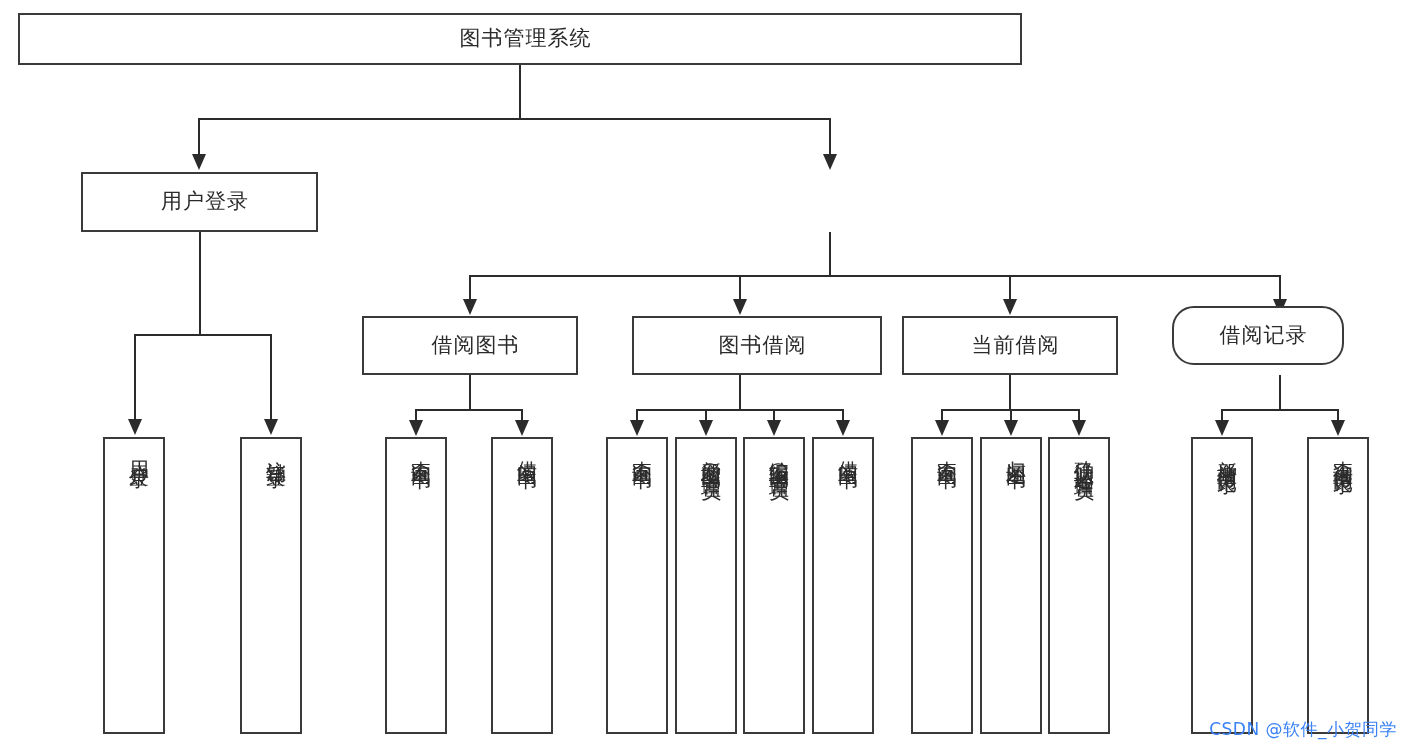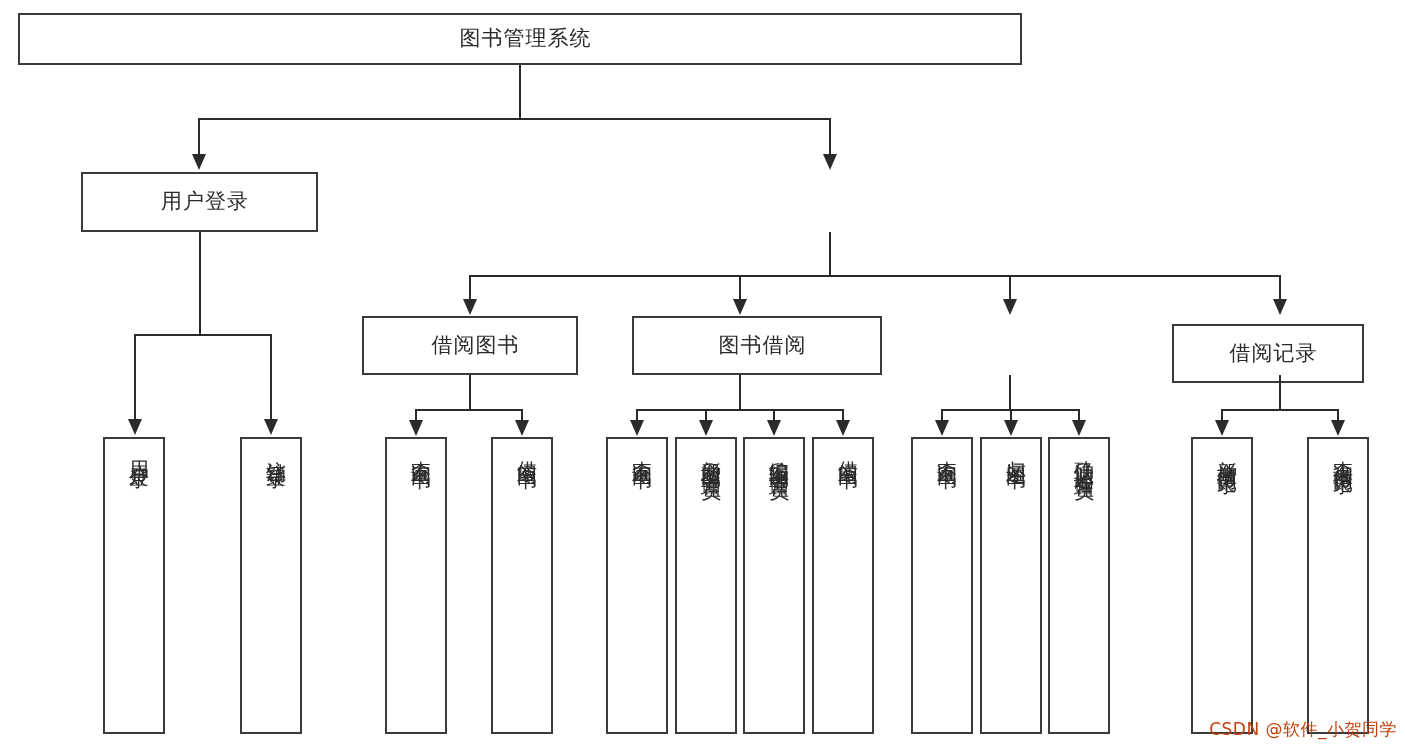--- a/index.html
+++ b/index.html
@@ -62,21 +62,21 @@
     height: 0;
     border-left: 7px solid transparent;
     border-right: 7px solid transparent;
     border-top: 16px solid #2b2b2b;
   }
   #watermark {
     position: absolute;
     right: 8px;
     bottom: 6px;
     font-size: 17px;
-    color: #c2410c;
+    color: #3b82f6;
     letter-spacing: 0.5px;
     white-space: nowrap;
   }
 </style>
 </head>
 <body>
 
 <div id="canvas">
 
   <div class="node horiz" style="left:18px; top:13px; width:1004px; height:52px;">
@@ -113,21 +113,24 @@
   <div class="arrow" style="left:1003px; top:299px;"></div>
   <div class="edge v" style="left:1279px; top:275px; height:26px;"></div>
   <div class="arrow" style="left:1273px; top:299px;"></div>
 
   <div class="node horiz" style="left:362px; top:316px; width:216px; height:59px;">
     <span>借阅图书</span>
   </div>
   <div class="node horiz" style="left:632px; top:316px; width:250px; height:59px;">
     <span>图书借阅</span>
   </div>
-  <div class="node horiz" style="left:1172px; top:324px; width:192px; height:59px;">
+  <div class="node horiz" style="left:902px; top:316px; width:216px; height:59px;">
+    <span>当前借阅</span>
+  </div>
+  <div class="node horiz" style="left:1172px; top:306px; width:172px; height:59px;border-radius:22px;">
     <span>借阅记录</span>
   </div>
 
   <div class="edge v" style="left:469px; top:375px; height:35px;"></div>
   <div class="edge h" style="left:415px; top:409px; width:108px;"></div>
   <div class="edge v" style="left:415px; top:409px; height:13px;"></div>
   <div class="arrow" style="left:409px; top:420px;"></div>
   <div class="edge v" style="left:521px; top:409px; height:13px;"></div>
   <div class="arrow" style="left:515px; top:420px;"></div>
 

